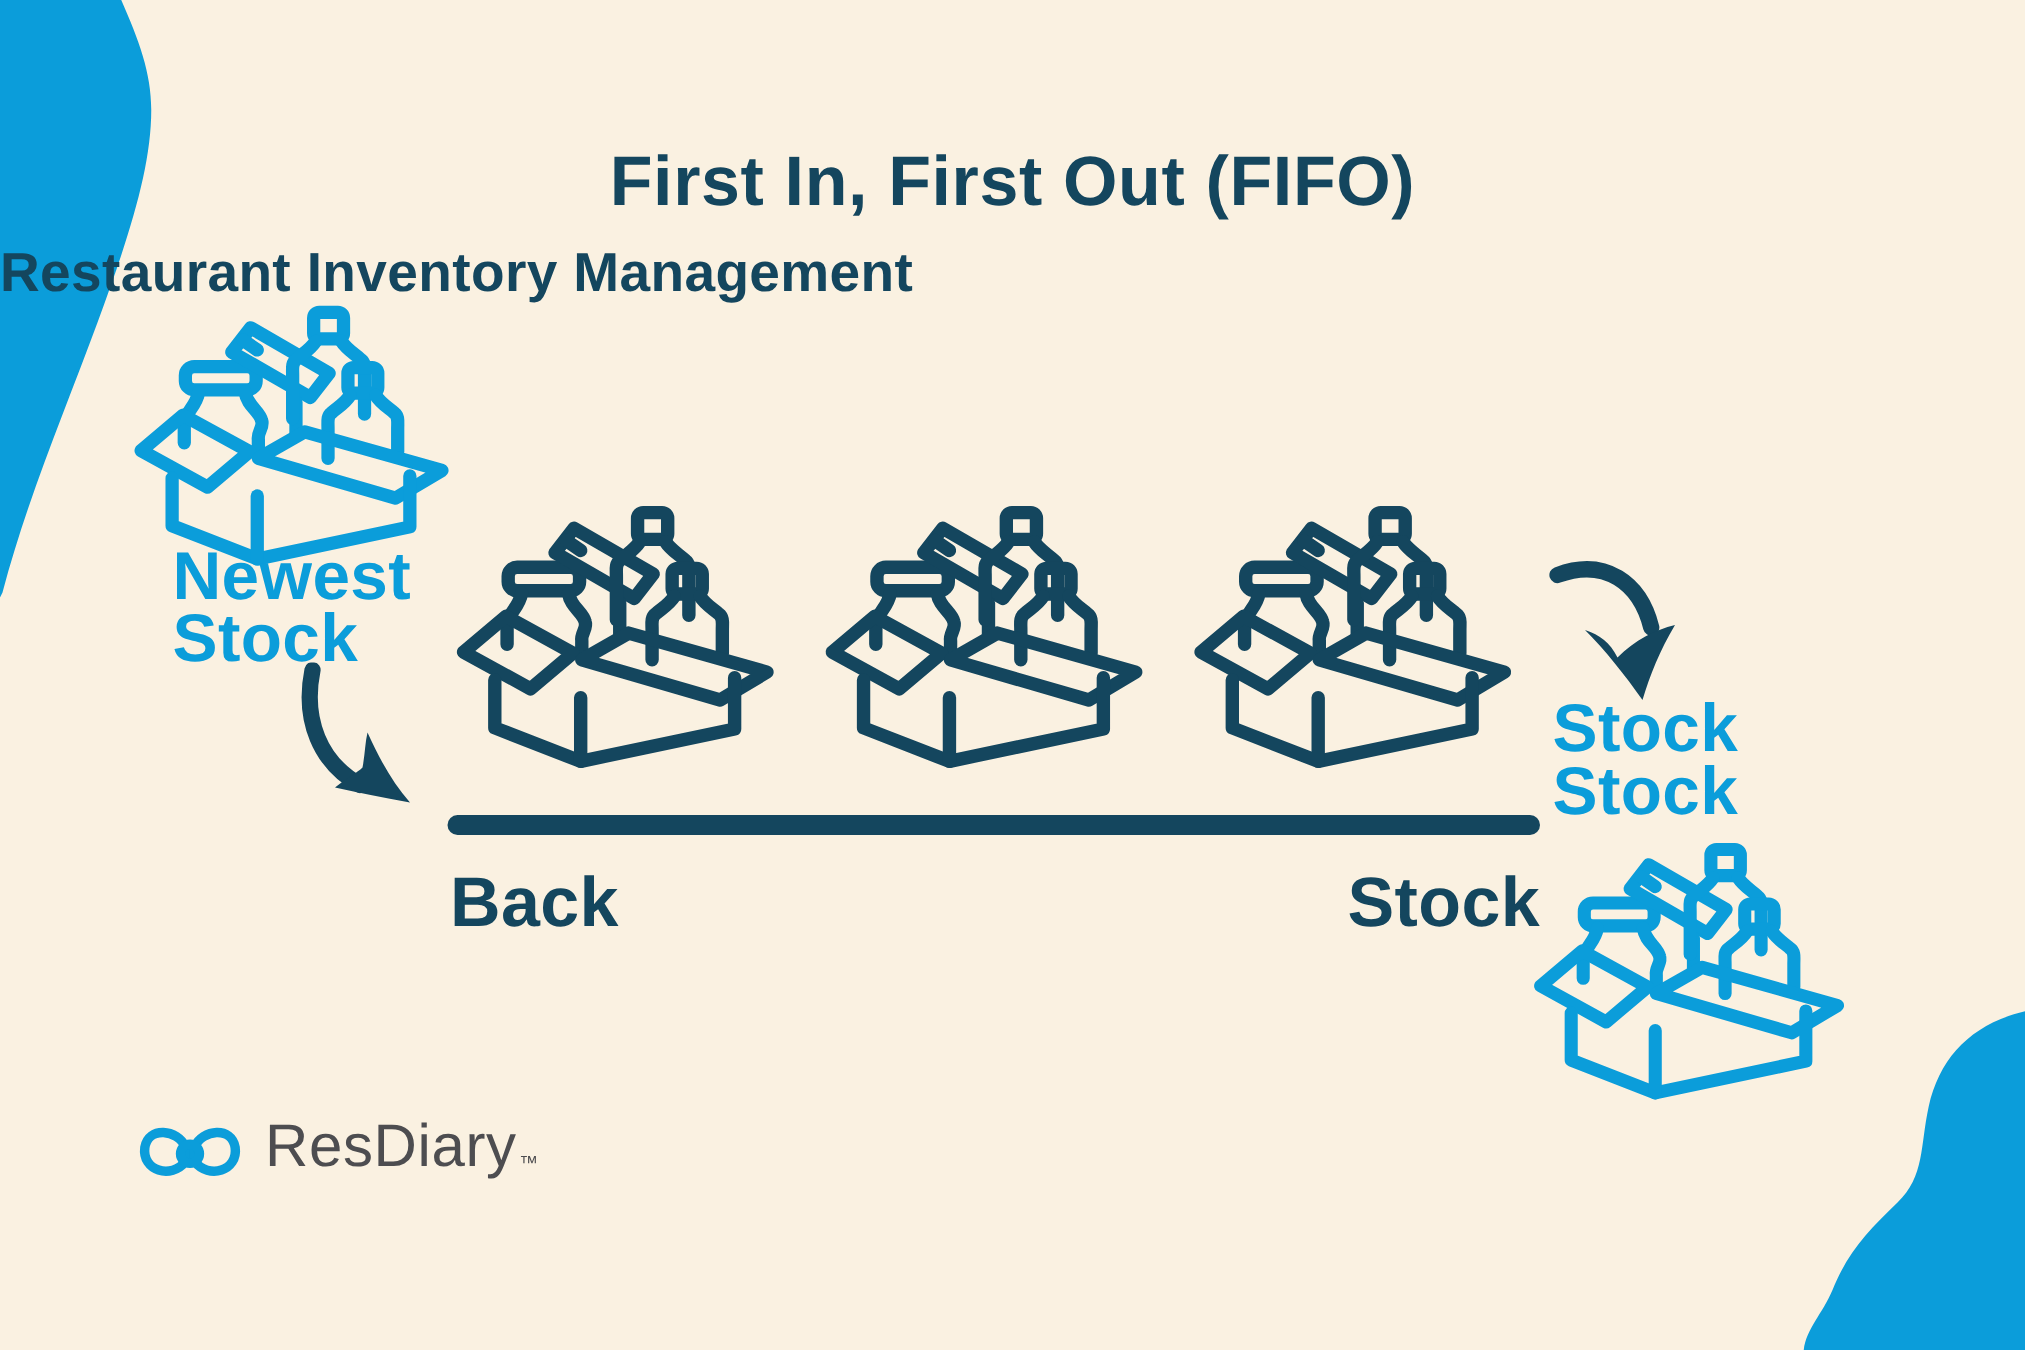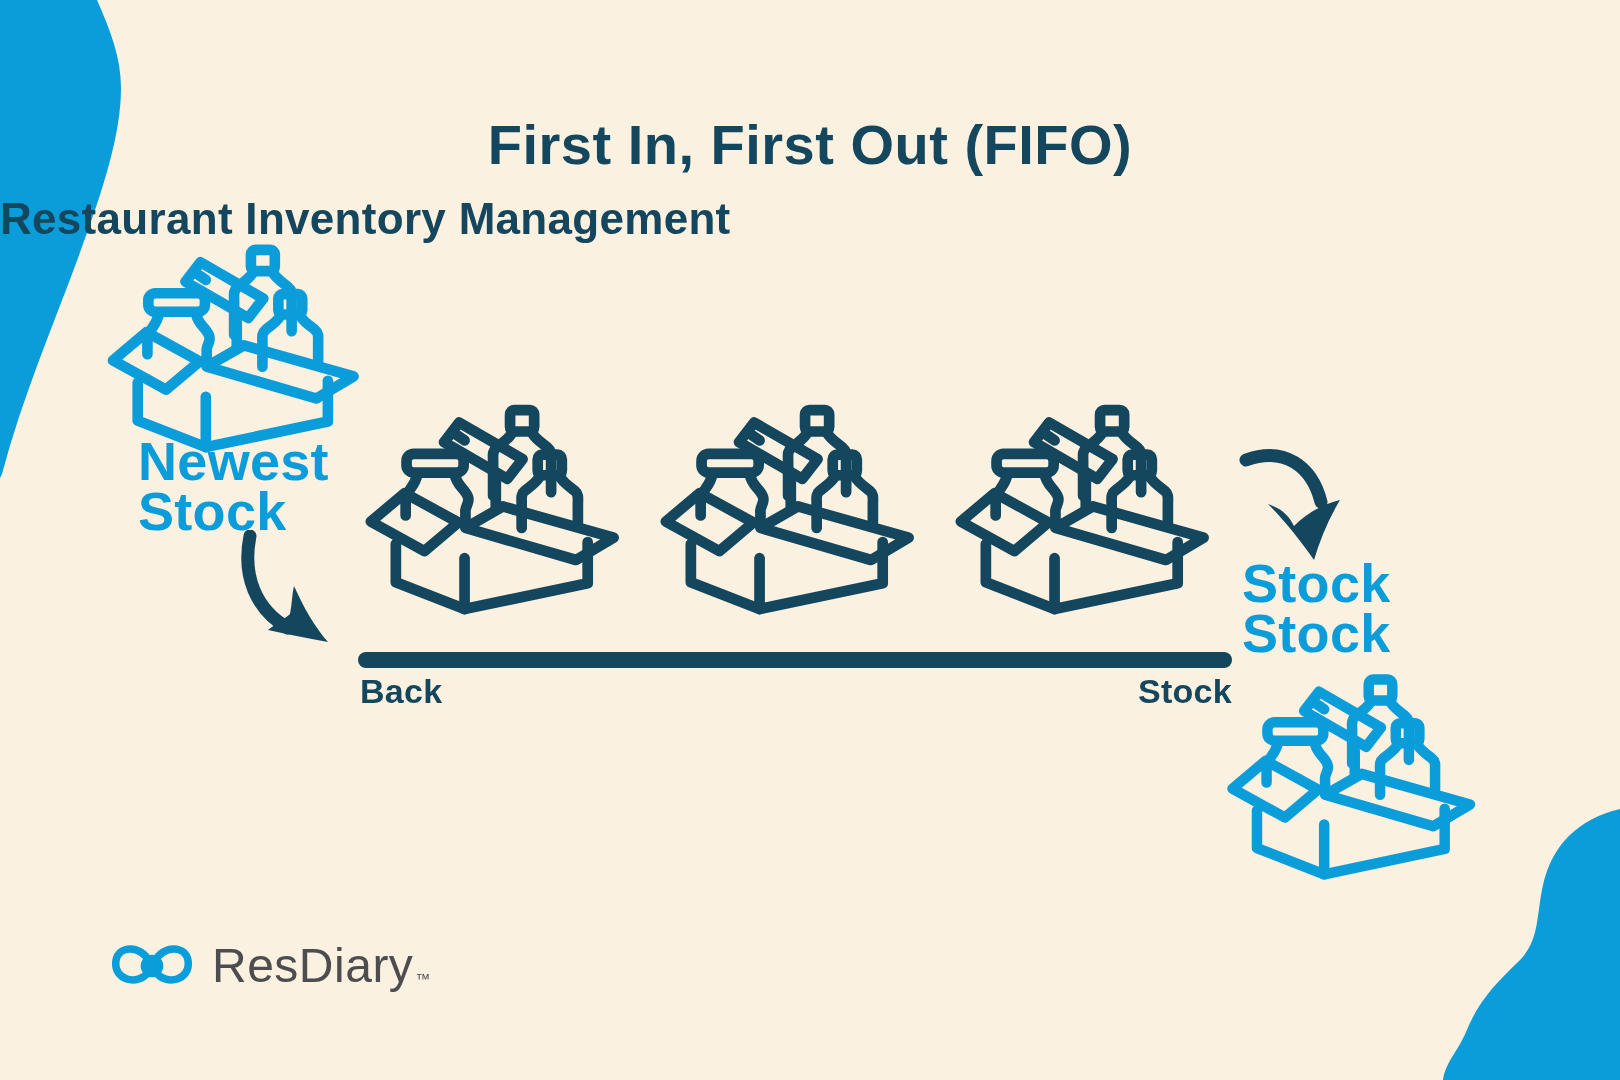--- a/index.html
+++ b/index.html
@@ -20,26 +20,26 @@
     font-size:44px;font-weight:bold;letter-spacing:.3px;
   }
   .stock-label{
     font-size:54px;font-weight:bold;line-height:50px;letter-spacing:.3px;
   }
   .shelf-line{
     left:358px;top:652px;width:874px;height:16px;border-radius:8px;
     background:var(--navy,#14465E);
   }
   .shelf-label{
-    top:672px;font-size:34px;font-weight:bold;letter-spacing:.3px;
+    top:689px;font-size:56px;font-weight:bold;letter-spacing:.3px;
   }
   .box-icon{color:var(--navy,#14465E);}
   .box-icon.light{color:var(--blue,#0B9DDA);}
   .arrow{color:var(--navy,#14465E);}
-  .brand{left:110px;top:933px;display:flex;align-items:flex-end;gap:18px;}
+  .brand{left:110px;top:890px;display:flex;align-items:flex-start;gap:18px;}
   .brand-mark{color:var(--blue,#0B9DDA);margin-top:6px;}
   .brand-name{
     font-size:48px;color:var(--logo-gray,#4D4D50);letter-spacing:.5px;
   }
   .brand-tm{
     font-size:15px;color:var(--logo-gray,#4D4D50);
     position:relative;top:2px;left:2px;
   }
   .blob{color:var(--blue,#0B9DDA);}
 </style>

